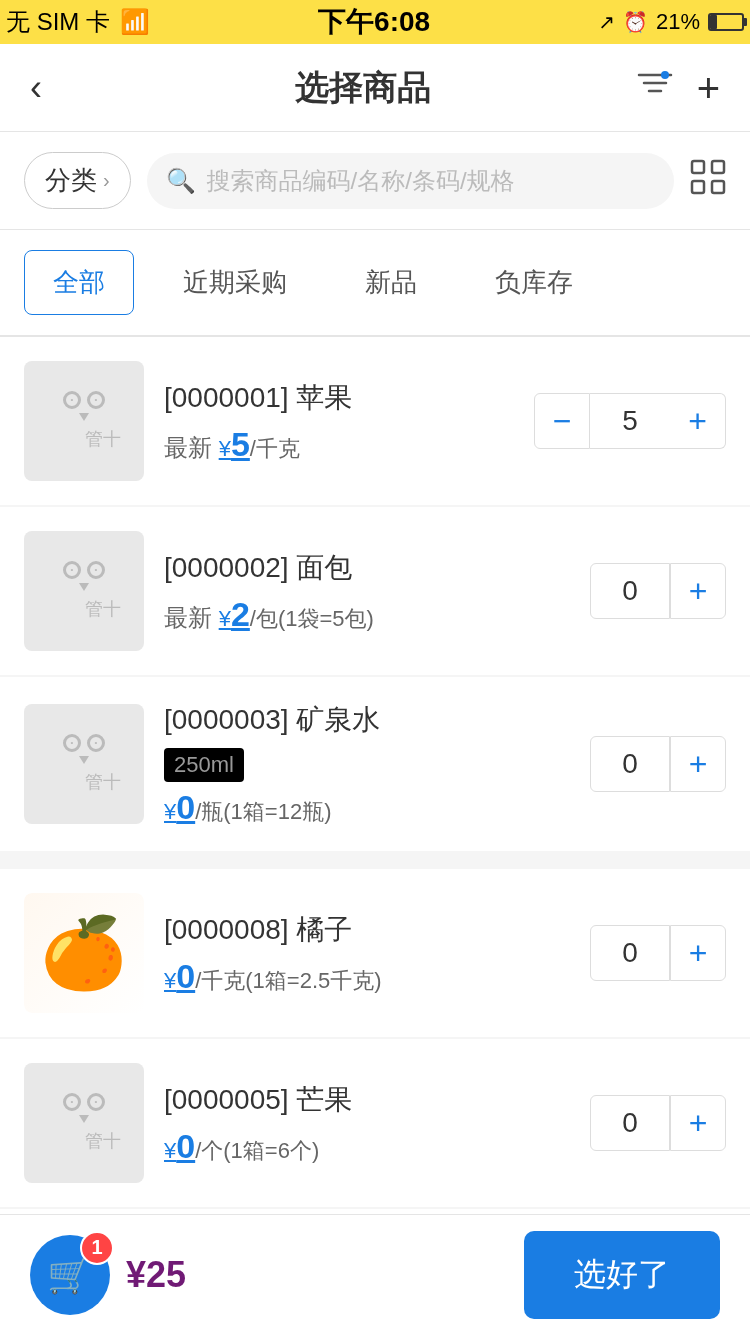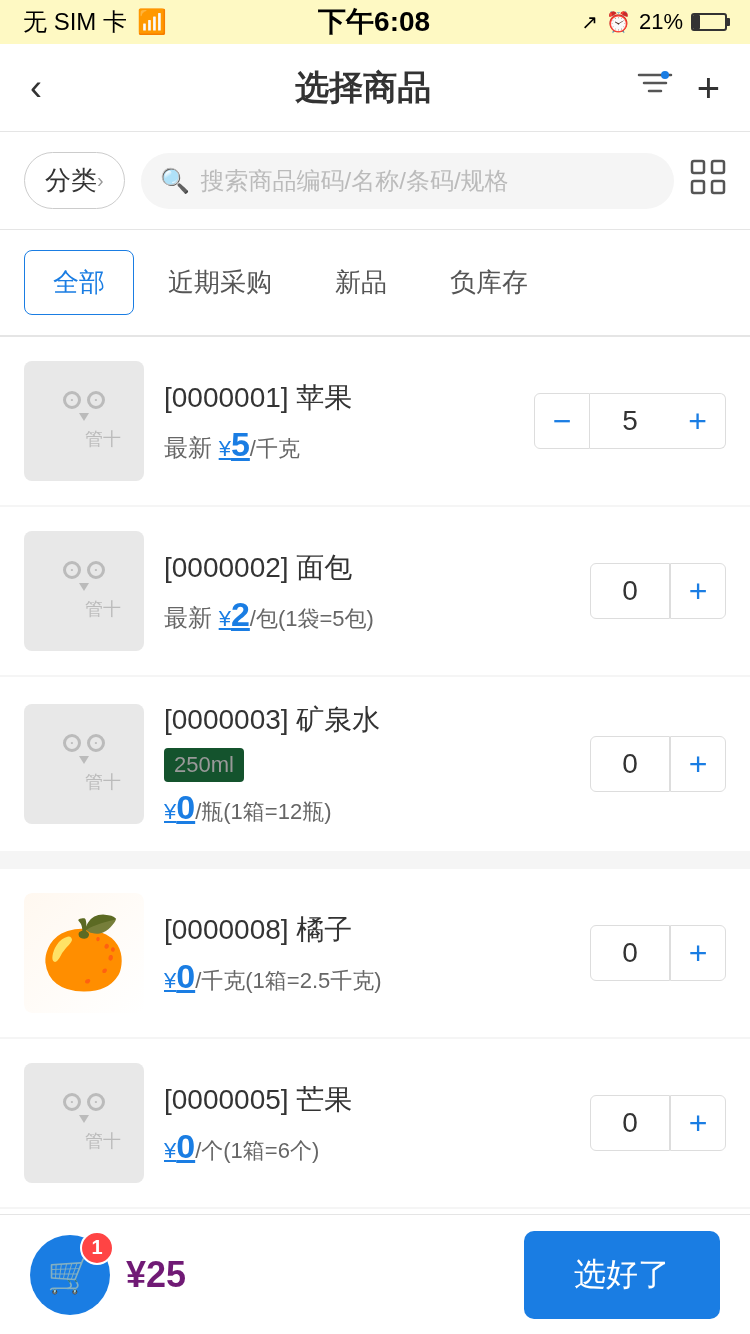--- a/index.html
+++ b/index.html
@@ -8,26 +8,26 @@
       font-family: -apple-system, 'PingFang SC', 'Helvetica Neue', Arial, sans-serif;
       background: #f5f5f5;
       width: 750px;
       min-height: 1334px;
       overflow-x: hidden;
       font-size: 28px;
     }
 
     
     .status-bar {
-      background: #fef9c3;
+      background: #fde047;
       height: 44px;
       display: flex;
       align-items: center;
       justify-content: space-between;
-      padding: 0 23px;
+      padding: 0 6px;
       font-size: 26px;
       font-weight: 500;
     }
     .status-left { display: flex; align-items: center; gap: 10px; font-size: 24px; }
     .status-center { font-size: 28px; font-weight: 600; }
     .status-right { display: flex; align-items: center; gap: 8px; font-size: 24px; }
     .battery-bar {
       width: 36px; height: 18px; border: 2px solid #333; border-radius: 3px;
       position: relative; overflow: visible;
     }
@@ -56,39 +56,39 @@
     
     .filter-bar {
       background: #fff;
       padding: 20px 24px;
       display: flex;
       align-items: center;
       gap: 16px;
       border-bottom: 1px solid #e5e5e5;
     }
     .category-btn {
-      display: flex; align-items: center; 
+      display: flex; align-items: center; gap: 6px;
       border: 1px solid #ccc; border-radius: 30px;
       padding: 10px 20px; font-size: 26px; color: #333;
       background: #fff; white-space: nowrap; cursor: pointer;
     }
     .category-chevron { font-size: 20px; color: #999; }
     .search-box {
       flex: 1; display: flex; align-items: center; gap: 10px;
       background: #f5f5f5; border-radius: 30px;
       padding: 12px 20px; font-size: 24px; color: #999;
     }
     .search-icon-svg { font-size: 24px; color: #999; }
 
     
     .tab-bar {
       background: #fff;
       display: flex;
       padding: 20px 24px;
-      gap: 5px;
+      gap: 20px;
       border-bottom: 2px solid #e5e5e5;
     }
     .tab-item {
       padding: 14px 28px; border-radius: 8px; font-size: 26px;
       color: #555; background: #fff; cursor: pointer; border: 1px solid transparent;
     }
     .tab-item.active {
       color: #1a7de3; border: 1.5px solid #1a7de3; border-radius: 8px;
     }
 
@@ -127,21 +127,21 @@
     .owl-eye {
       width: 18px; height: 18px; border-radius: 50%;
       border: 3px solid #bbb; display: flex; align-items: center; justify-content: center;
     }
     .owl-eye::after { content: '•'; font-size: 8px; color: #bbb; line-height: 1; }
     .owl-beak { width: 10px; height: 8px; background: #bbb; clip-path: polygon(50% 100%, 0 0, 100% 0); }
     .owl-text { font-size: 18px; color: #bbb; margin-top: 6px; font-weight: 500; margin-left: 38px; }
 
     .product-info { flex: 1; }
     .product-name { font-size: 28px; color: #333; font-weight: 500; margin-bottom: 8px; }
-    .product-spec { font-size: 22px; color: #999; margin-bottom: 6px; background: #14532d; display: inline-block; padding: 4px 10px; border-radius: 4px; }
+    .product-spec { font-size: 22px; color: #999; margin-bottom: 6px; background: #000000; display: inline-block; padding: 4px 10px; border-radius: 4px; }
     .product-price { font-size: 24px; color: #666; }
     .price-label { color: #666; }
     .price-currency { color: #1a7de3; font-size: 22px; }
     .price-number { color: #1a7de3; font-size: 34px; font-weight: 600; }
     .price-unit { color: #666; font-size: 22px; }
     .price-underline { text-decoration: underline; text-decoration-color: #1a7de3; }
 
     .quantity-control {
       display: flex; align-items: center; gap: 0; flex-shrink: 0;
     }

